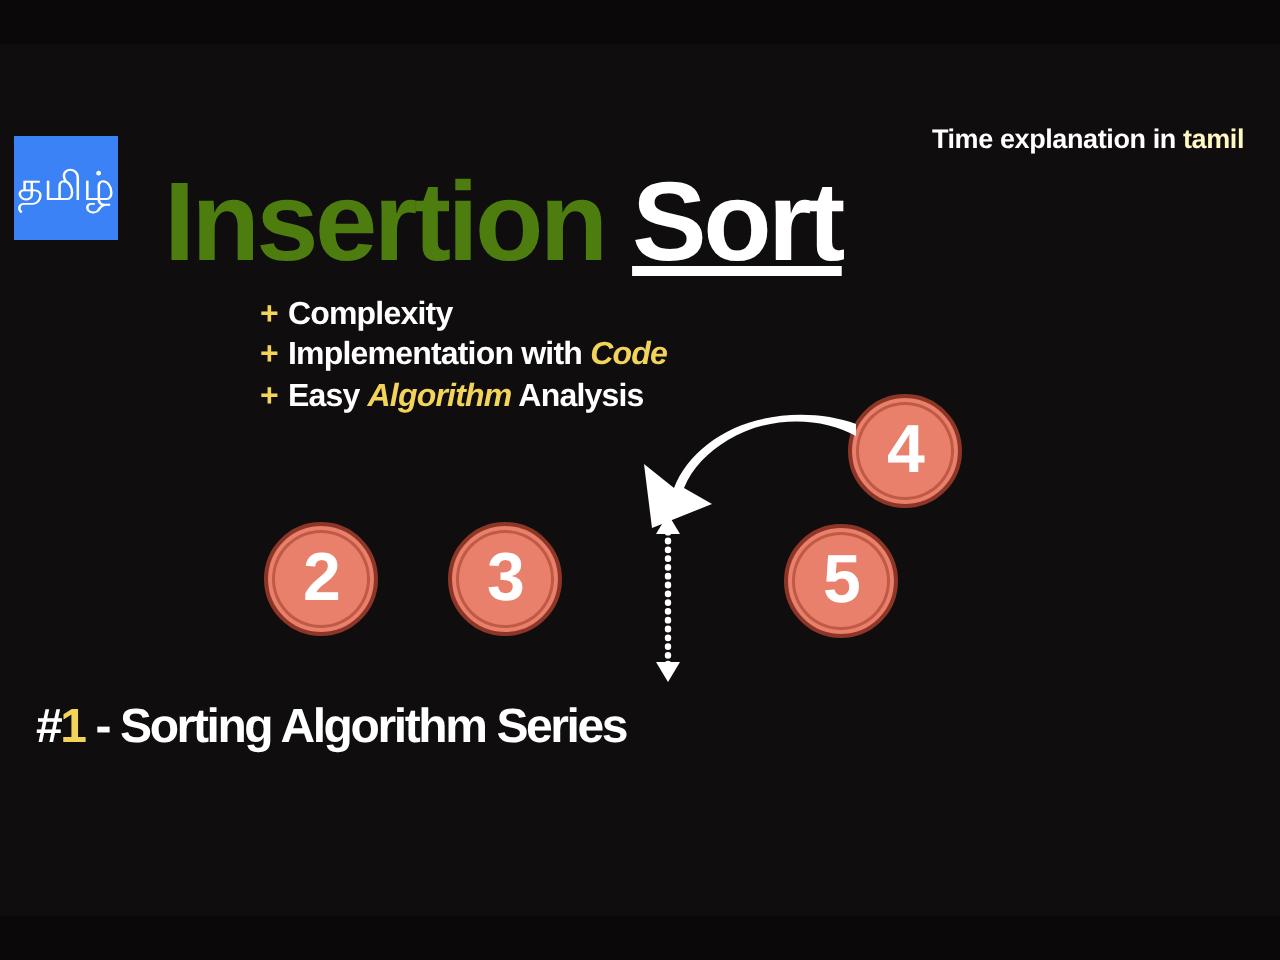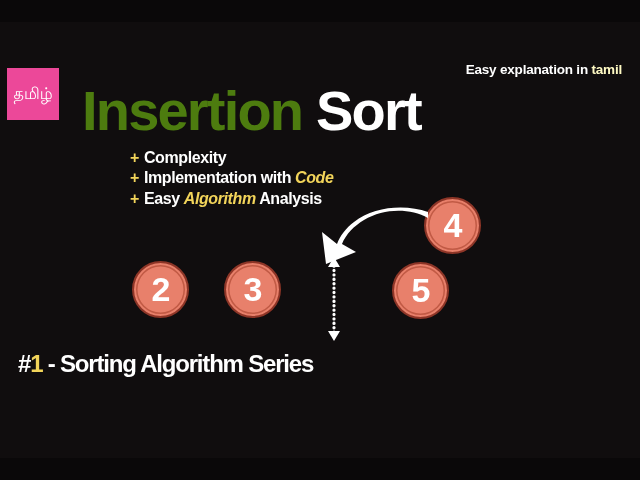--- a/index.html
+++ b/index.html
@@ -20,24 +20,24 @@
     left:0; top:22px;
     width:640px; height:436px;
     background:#100d0e;
   }
 
   
   #tamil-badge {
     position:absolute;
     left:7px; top:68px;
     width:52px; height:52px;
-    background:#ec4899;
+    background:#3b82f6;
     display:flex; align-items:center; justify-content:center;
     color:#ffffff;
-    font-size:16px;
+    font-size:20px;
     font-weight:400;
     letter-spacing:0px;
     line-height:1;
   }
 
   
   #tagline {
     position:absolute;
     right:18px; top:62px;
     font-size:13.5px;
@@ -52,21 +52,21 @@
   #main-title {
     position:absolute;
     left:82px; top:82px;
     font-size:56px;
     font-weight:bold;
     letter-spacing:-1.8px;
     line-height:1.05;
     white-space:nowrap;
   }
   #main-title .word-a { color:#4d7c0f; }
-  #main-title .word-b { color:#ffffff; }
+  #main-title .word-b { color:#ffffff;text-decoration:underline; }
 
   
   #bullets {
     position:absolute;
     left:130px; top:148px;
     line-height:1.28;
   }
   .bullet-row {
     font-size:16px;
     font-weight:bold;
@@ -137,21 +137,21 @@
 
 <div id="stage">
 
   <div id="plate"></div>
 
   <div id="tamil-badge">
     <span>தமிழ்</span>
   </div>
 
   <div id="tagline">
-    <span>Easy explanation in </span><span class="hl">tamil</span>
+    <span>Time explanation in </span><span class="hl">tamil</span>
   </div>
 
   <div id="main-title">
     <span class="word-a">Insertion</span><span> </span><span class="word-b">Sort</span>
   </div>
 
   <div id="bullets">
 
     <div class="bullet-row">
       <span class="bullet-plus">+</span>

